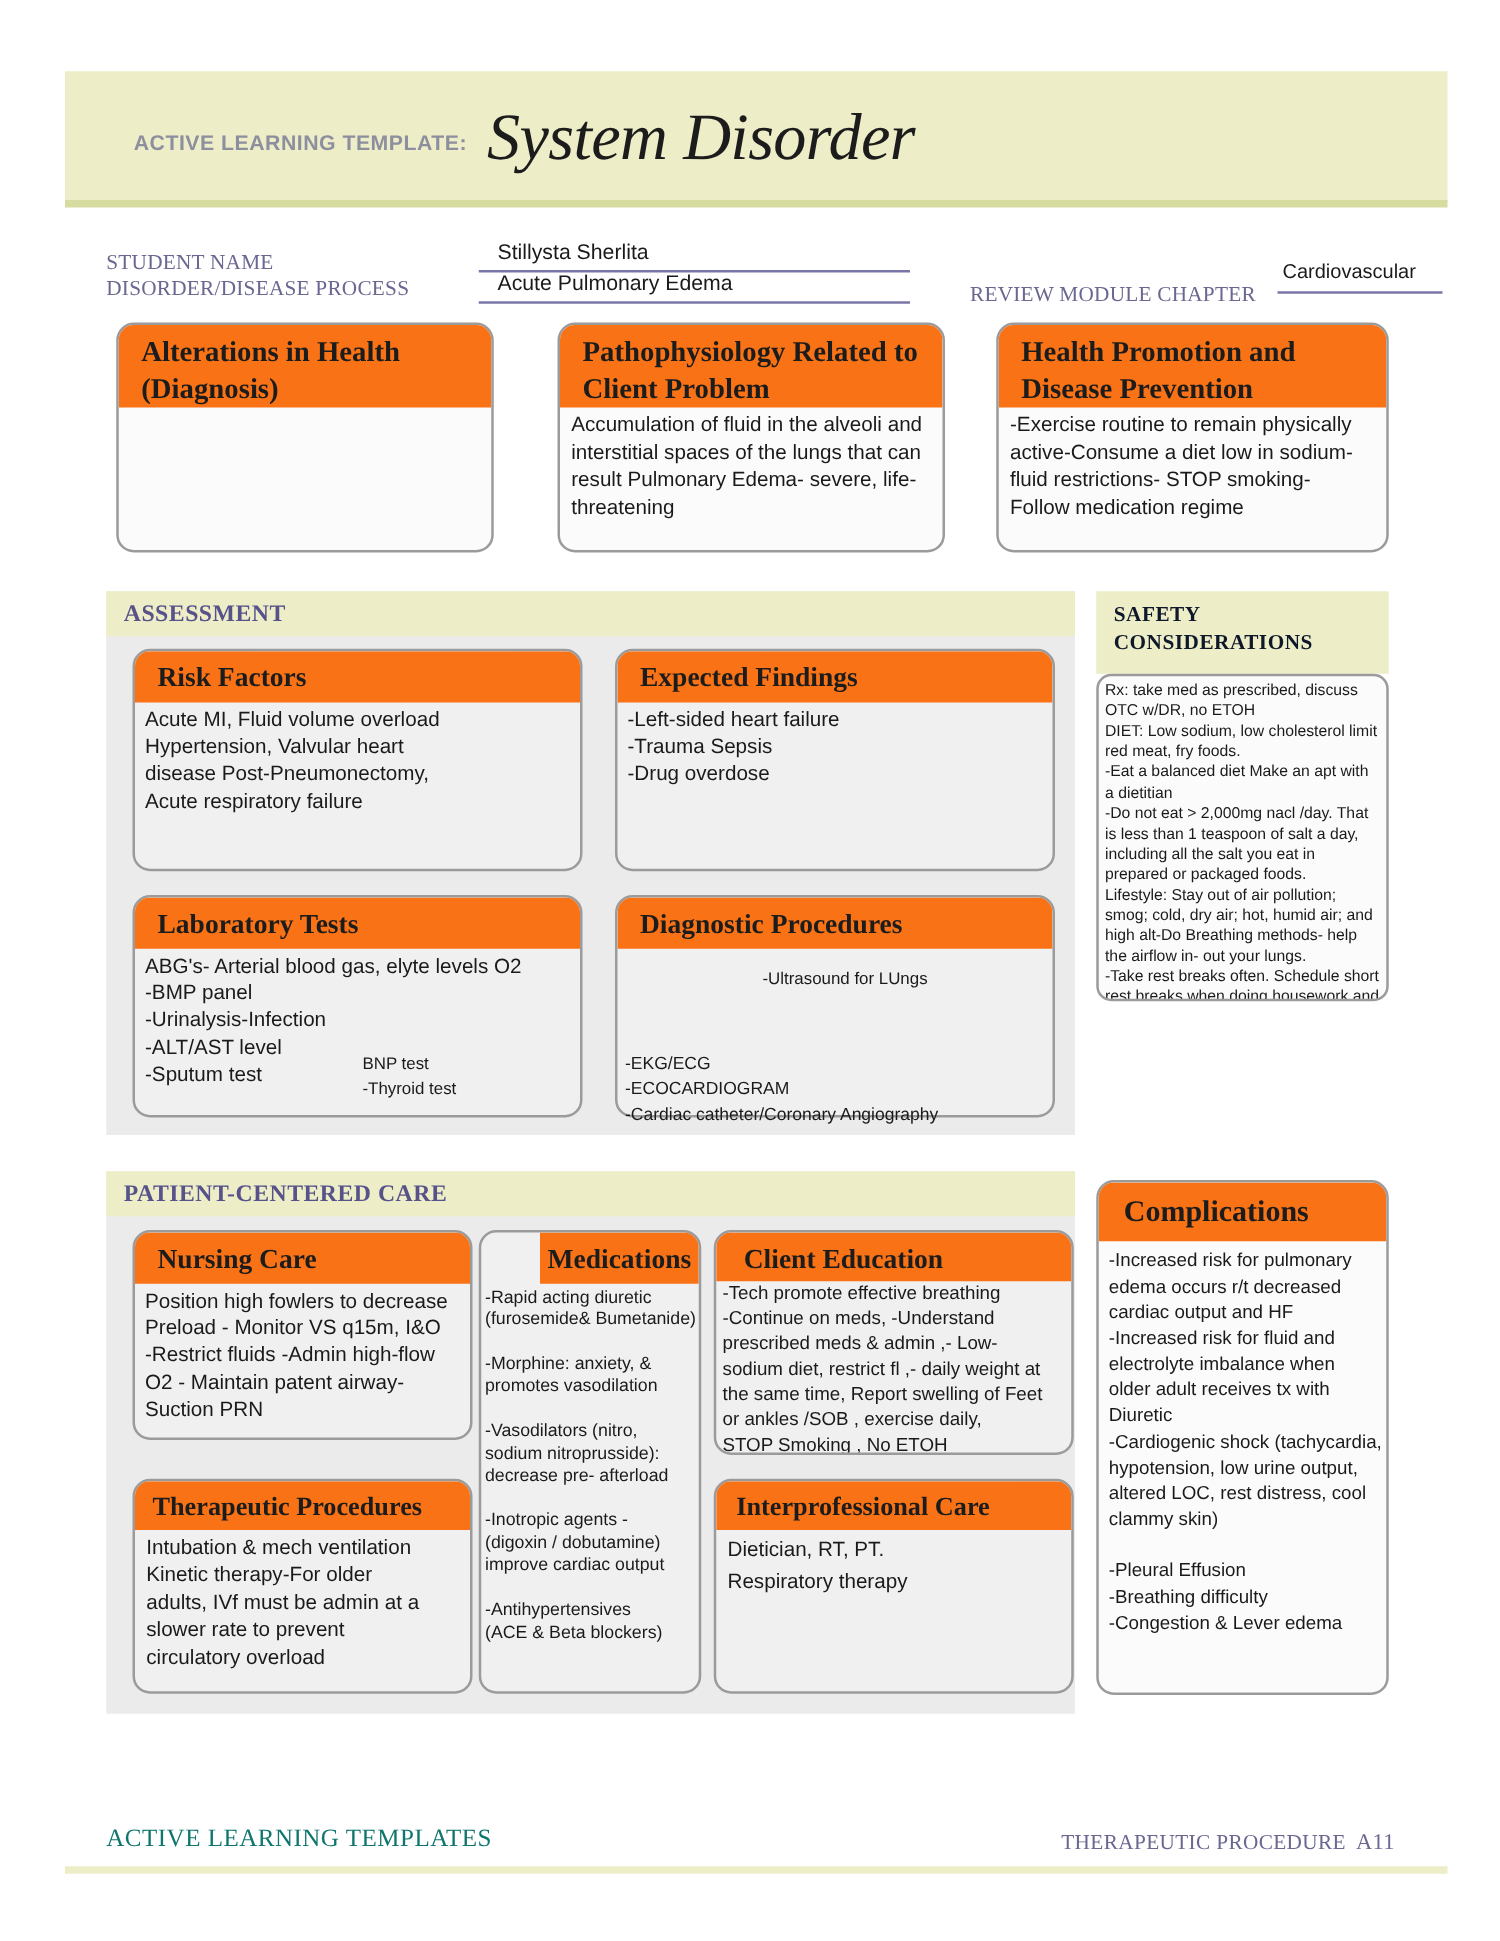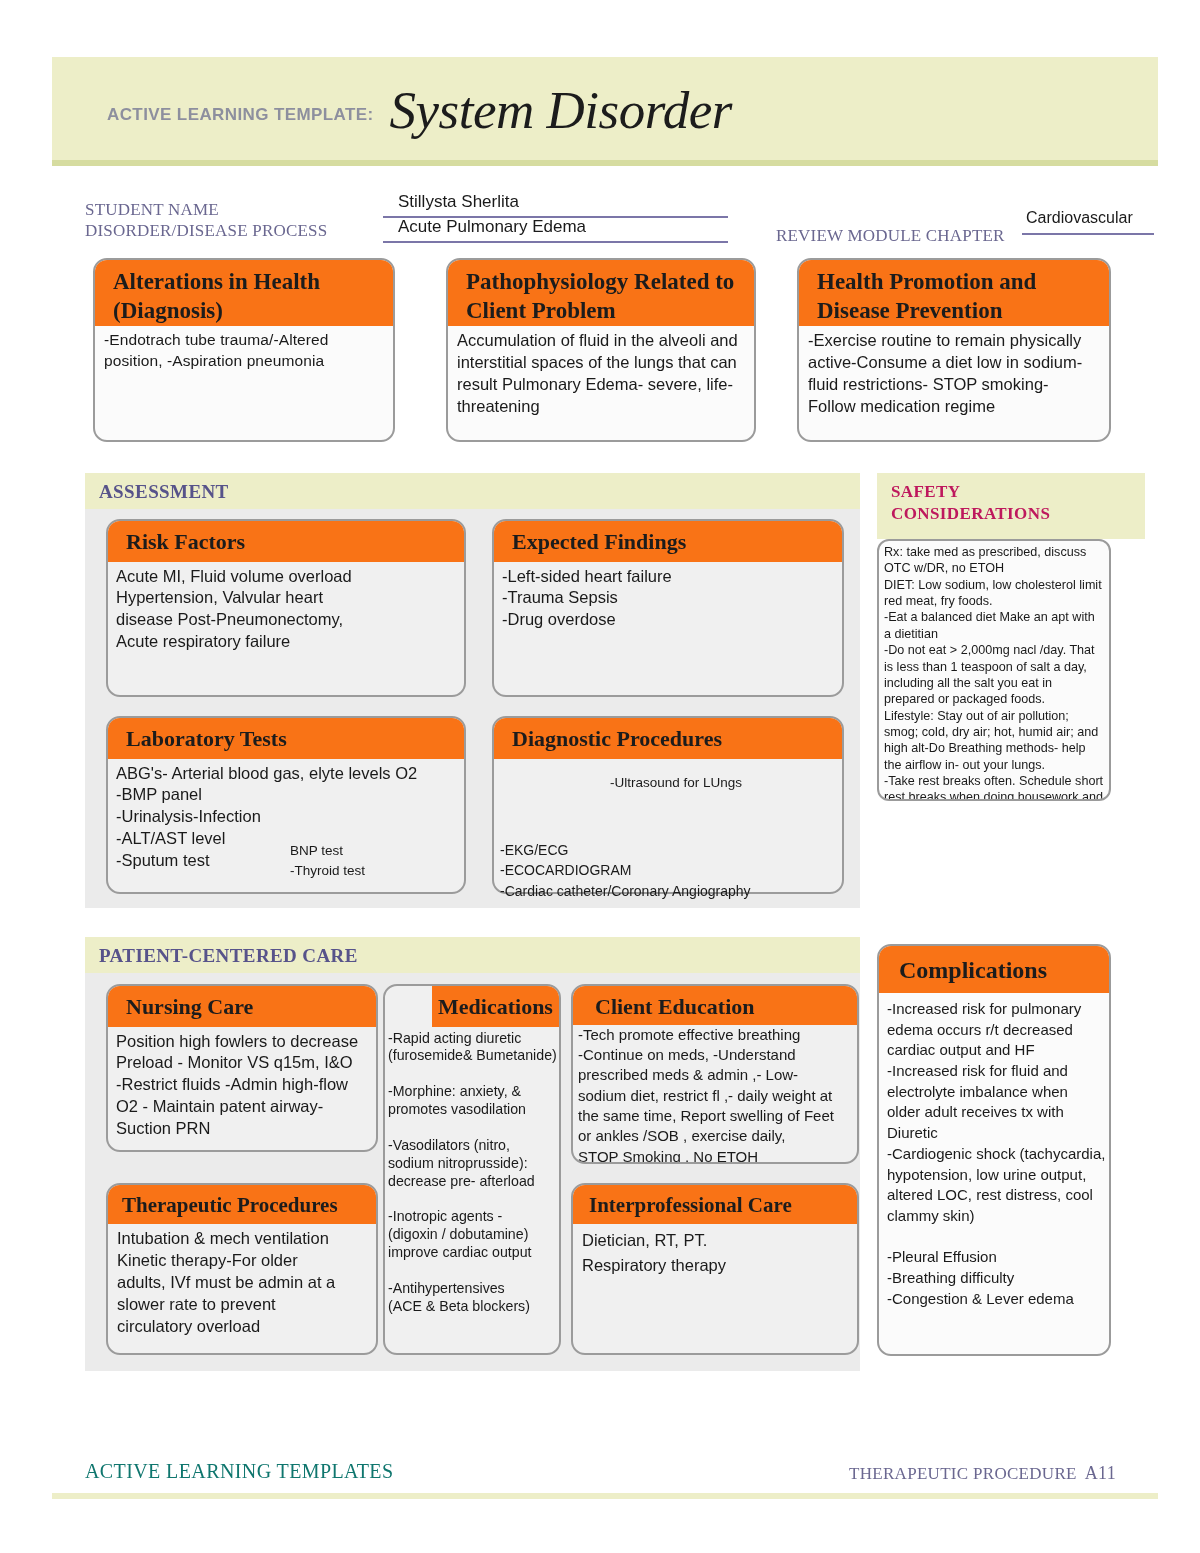--- a/index.html
+++ b/index.html
@@ -118,24 +118,24 @@
   }
   #diag-small {
     position:absolute; left:500px; top:840px;
     font-family:"Liberation Sans", sans-serif;
     font-size:14px; color:#1a1a1a; line-height:1.45;
     white-space:pre-line;
   }
 
   
   #safety-head {
-    position:absolute; left:877px; top:473px; width:268px; height:66px;
+    position:absolute; left:877px; top:473px; width:234px; height:66px;
     background:#edeec8;
     font-family:"Liberation Serif", serif;
-    font-weight:bold; font-size:17px; color:#be185d;
+    font-weight:bold; font-size:17px; color:#0f172a;
     letter-spacing:.4px; line-height:1.3;
     padding:8px 0 0 14px;
     white-space:pre-line;
   }
   #card-safety {
     left:877px; top:539px; width:234px; height:262px;
     border-radius:12px; background:#fbfbfb;
   }
   #card-safety > .card-body {
     font-size:12.6px; line-height:1.3; padding:3px 4px 3px 5px;
@@ -209,22 +209,20 @@
   <div class="ident-line" style="left:383px; top:51px; width:345px;"></div>
 
   <span class="ident-label" style="left:776px; top:36px;">REVIEW MODULE CHAPTER</span>
   <span class="ident-value" style="left:1026px; top:19px; font-size:16px;">Cardiovascular</span>
   <div class="ident-line" style="left:1022px; top:43px; width:132px;"></div>
 </div>
 
 <div class="card top-card" id="card-alterations">
   <div class="card-head">Alterations in Health
 (Diagnosis)</div>
-  <div class="card-body">-Endotrach  tube  trauma/-Altered
-position, -Aspiration  pneumonia</div>
 </div>
 
 <div class="card top-card" id="card-patho">
   <div class="card-head">Pathophysiology Related
 to Client Problem</div>
   <div class="card-body">Accumulation of fluid in the alveoli and
 interstitial spaces of the lungs that can
 result Pulmonary Edema- severe, life-
 threatening</div>
 </div>

